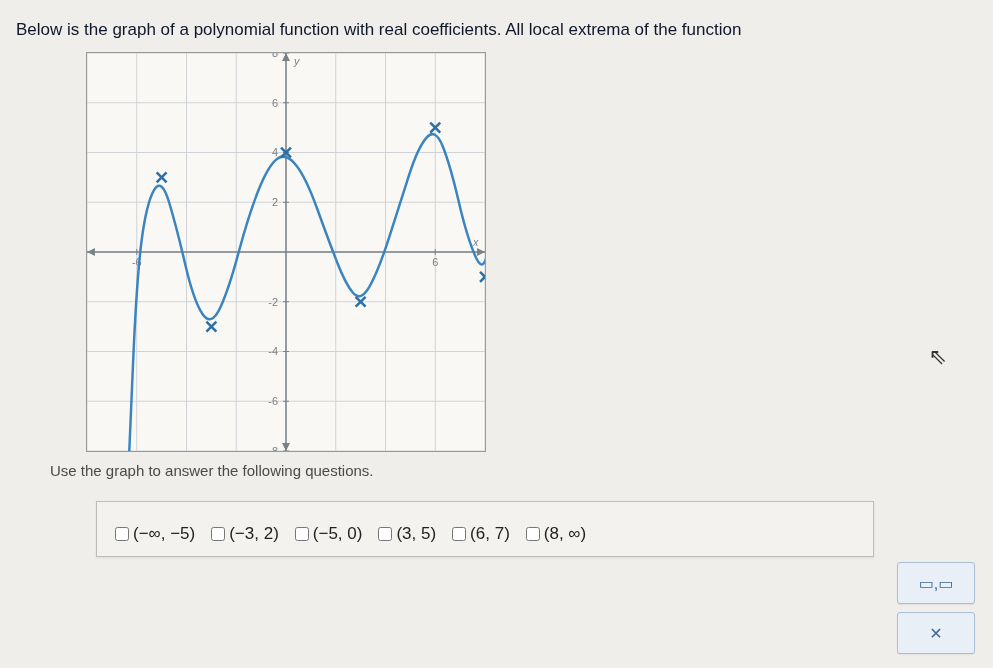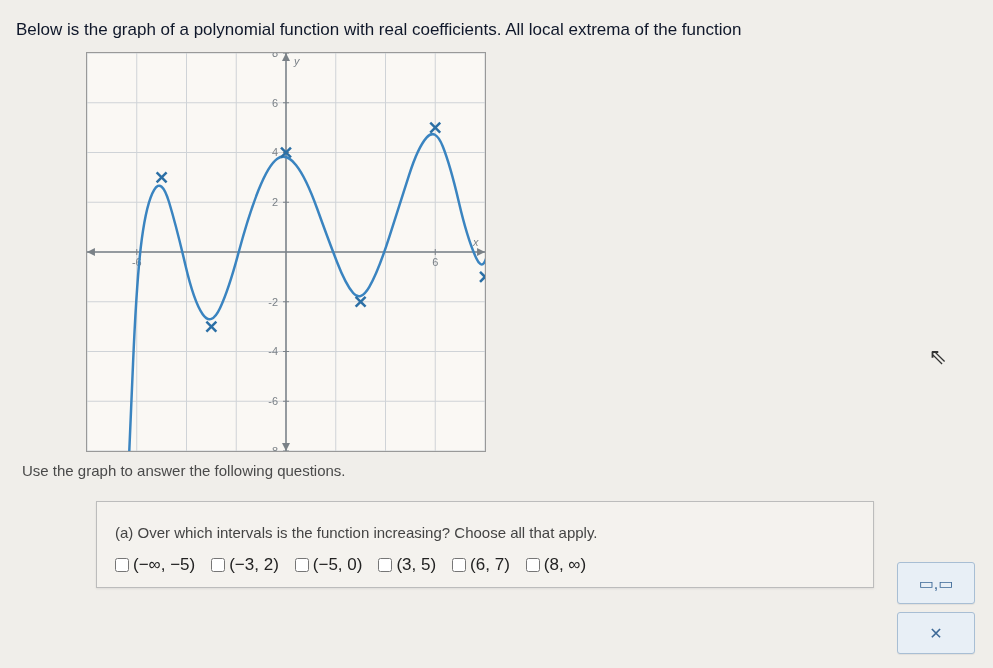--- a/index.html
+++ b/index.html
@@ -27,21 +27,21 @@
     height: 400px;
     border: 1px solid #999;
     background: #faf8f4;
     position: relative;
   }
   .graph-box svg { width: 100%; height: 100%; display: block; }
   .instruction {
     font-size: 15px;
     color: #4a4a4a;
     margin-top: 6px;
-    margin-left: 6px;
+    margin-left: 34px;
   }
   .question-box {
     margin: 22px 0 0 80px;
     width: 778px;
     border: 1px solid #bcbcbc;
     background: #f4f2ee;
     padding: 22px 18px 12px 18px;
     box-shadow: 0 1px 2px rgba(0,0,0,0.08);
   }
   .q-text {
@@ -157,21 +157,20 @@
         <line x1="345" y1="80" x2="355" y2="70" stroke="#2b6fa5" stroke-width="2.5"></line>
         <line x1="395" y1="220" x2="405" y2="230" stroke="#2b6fa5" stroke-width="2.5"></line>
         <line x1="395" y1="230" x2="405" y2="220" stroke="#2b6fa5" stroke-width="2.5"></line>
       </svg>
   </div>
 </div>
 
 <div class="instruction">Use the graph to answer the following questions.</div>
 
 <div class="question-box">
-  <div class="q-text">(a) Over which intervals is the function increasing? Choose all that apply.</div>
   <div class="options">
     <label>
         <input type="checkbox" style="">
         <span>(−∞, −5)</span>
       </label>
     <label>
         <input type="checkbox" style="">
         <span>(−3, 2)</span>
       </label>
     <label>

